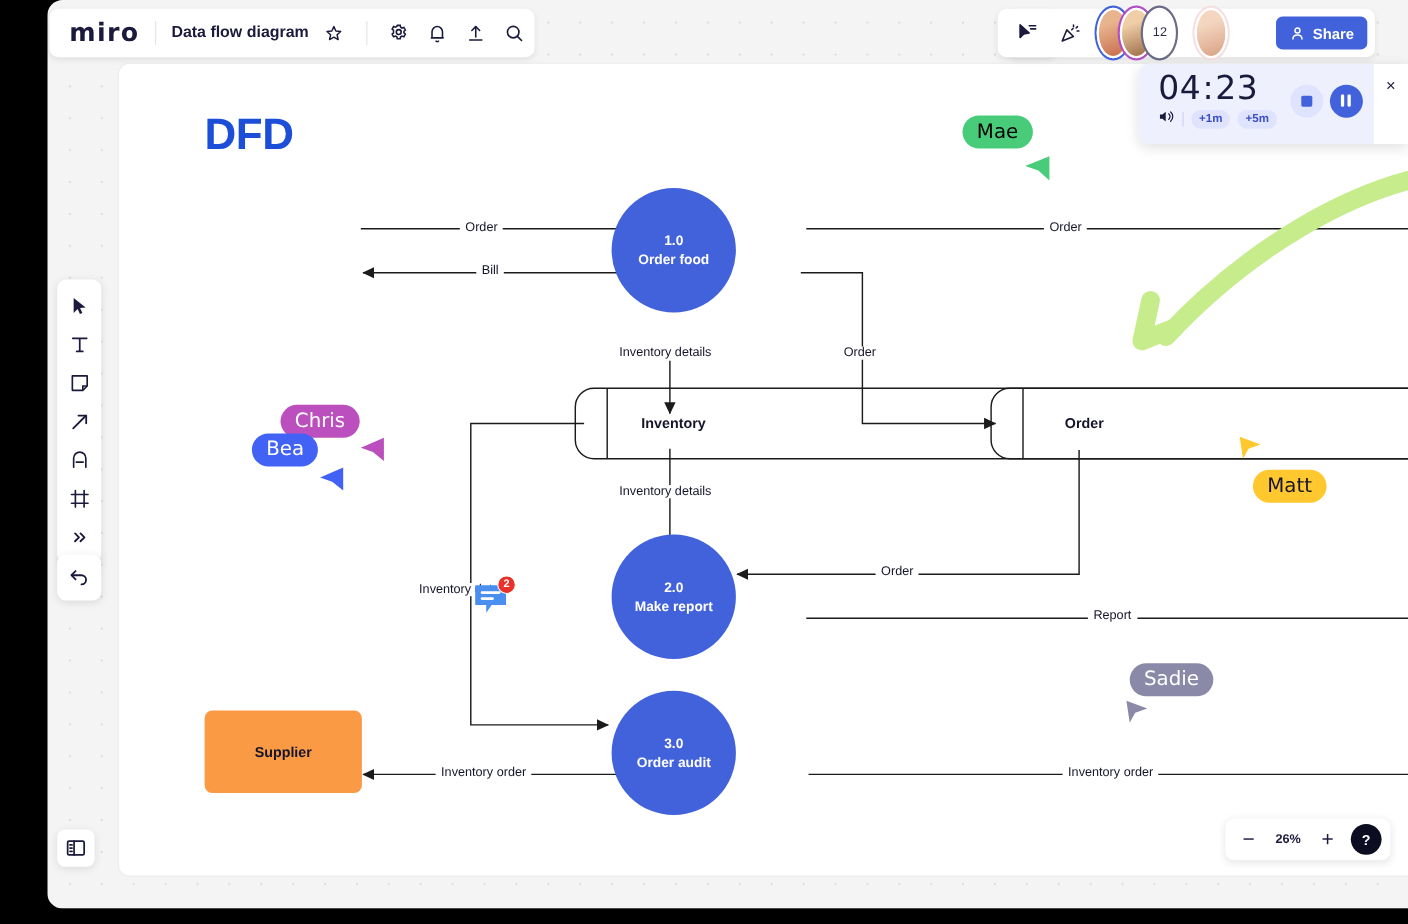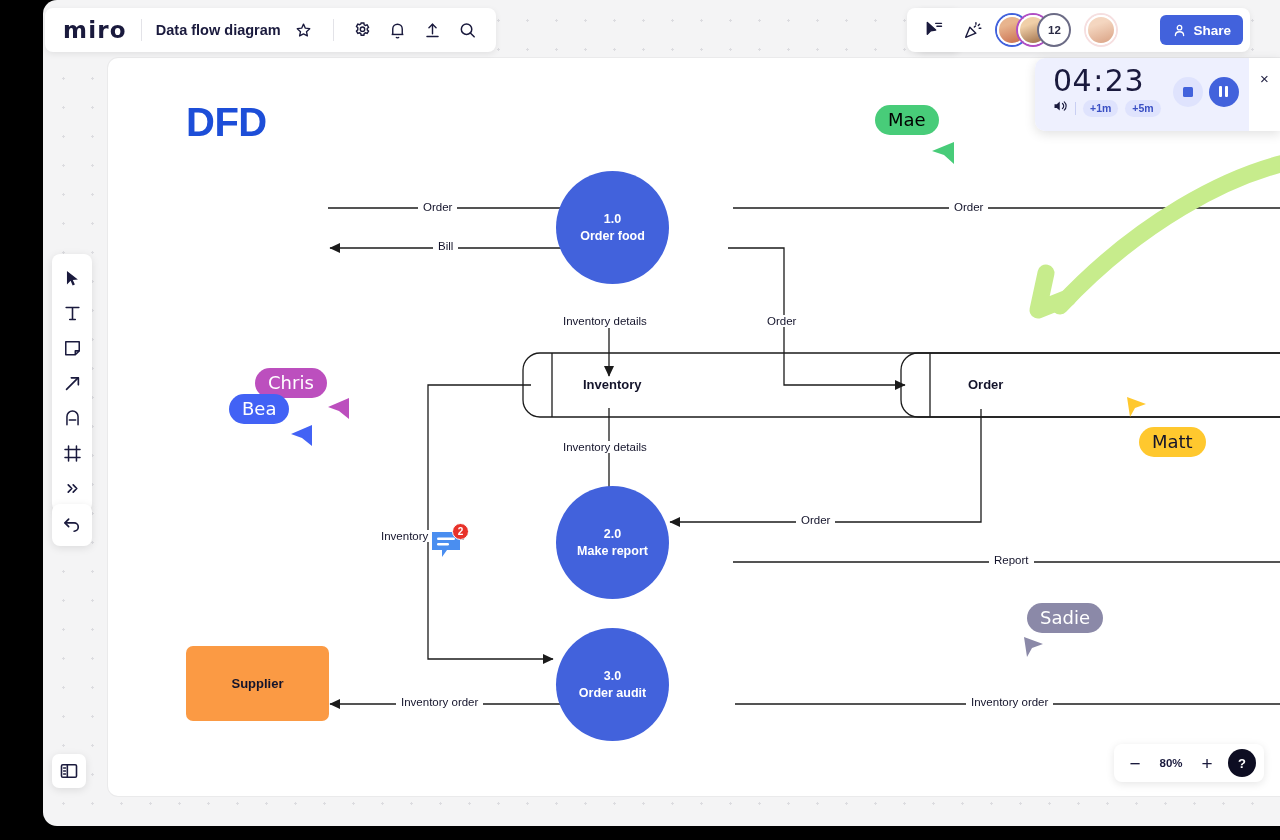--- a/index.html
+++ b/index.html
@@ -38,21 +38,21 @@
   }
   #board-svg { position: absolute; left: 0; top: 0; }
 
   
   #topbar {
     position: absolute; left: 45px; top: 8px;
     height: 44px;
     display: flex; align-items: center;
     background: #fff;
     border-radius: 8px;
-    padding: 0 13px 0 18px;
+    padding: 0 3px 0 18px;
     box-shadow: 0 2px 6px rgba(0,0,0,0.08);
     gap: 0;
   }
   .miro-logo {
     font-size: 23px; font-weight: 700; color: #1a1a3d;
     letter-spacing: 1.2px; line-height: 1;
     font-family: "DejaVu Sans", sans-serif;
   }
   .tb-sep { width: 1px; height: 22px; background: #e3e3e8; margin: 0 14px; }
   .doc-title { font-size: 14.5px; font-weight: 700; color: #1a1a3d; white-space: nowrap; }
@@ -71,24 +71,24 @@
   }
   #tr-group2 {
     position: absolute; right: 30px; top: 8px;
     height: 44px;
     background: #fff; border-radius: 8px;
     display: flex; align-items: center; padding: 0 7px 0 12px; gap: 9px;
     box-shadow: 0 2px 6px rgba(0,0,0,0.08);
   }
   .avatars { display: flex; align-items: center; }
   .av {
-    width: 30px; height: 30px; border-radius: 50%;
+    width: 30px; height: 46px; border-radius: 50%;
     border: 2px solid #fff; position: relative;
     display:flex; align-items:center; justify-content:center;
-    font-size: 11.5px; font-weight: 700; color: #2b2b45;
+    font-size: 11.5px; font-weight: 400; color: #2b2b45;
     overflow: hidden;
   }
   .av + .av { margin-left: -9px; }
   .av.r1 { background: linear-gradient(160deg,#e8b48e 30%,#c76a4a); box-shadow: 0 0 0 2px #4262dc; }
   .av.r2 { background: linear-gradient(160deg,#f0cfa8 30%,#9a6a44); box-shadow: 0 0 0 2px #b14ec4; }
   .av.count { background: #fff; box-shadow: 0 0 0 2px #6b6b85; color:#2b2b45; }
   .av.solo { background: linear-gradient(160deg,#f4d6c0 30%,#d9a183); box-shadow: 0 0 0 2px #f6dfe0; margin-left: 8px; }
   #share-btn {
     display: flex; align-items: center; gap: 6px;
     background: #4262dc; color: #fff;
@@ -364,21 +364,21 @@
         <div class="cursor-pill" style="left:919px; top:545px; background:#8b89a8; color:#fff;">Sadie</div>
         <svg style="position:absolute; left:913px; top:577px;" width="24" height="24" viewBox="0 0 24 24">
           <path d="M3,2 L22,9 L11,13 L6,22 Z" fill="#8b89a8"></path>
         </svg>
       </div>
 
     </div>
 
     <div id="zoombar">
       <div class="zbtn">−</div>
-      <div id="zoom-level">80%</div>
+      <div id="zoom-level">26%</div>
       <div class="zbtn">+</div>
       <div id="help-btn">?</div>
     </div>
 
   </div>
 
   <div id="topbar">
     <div class="miro-logo">miro</div>
     <div class="tb-sep"></div>
     <div class="doc-title">Data flow diagram</div>

